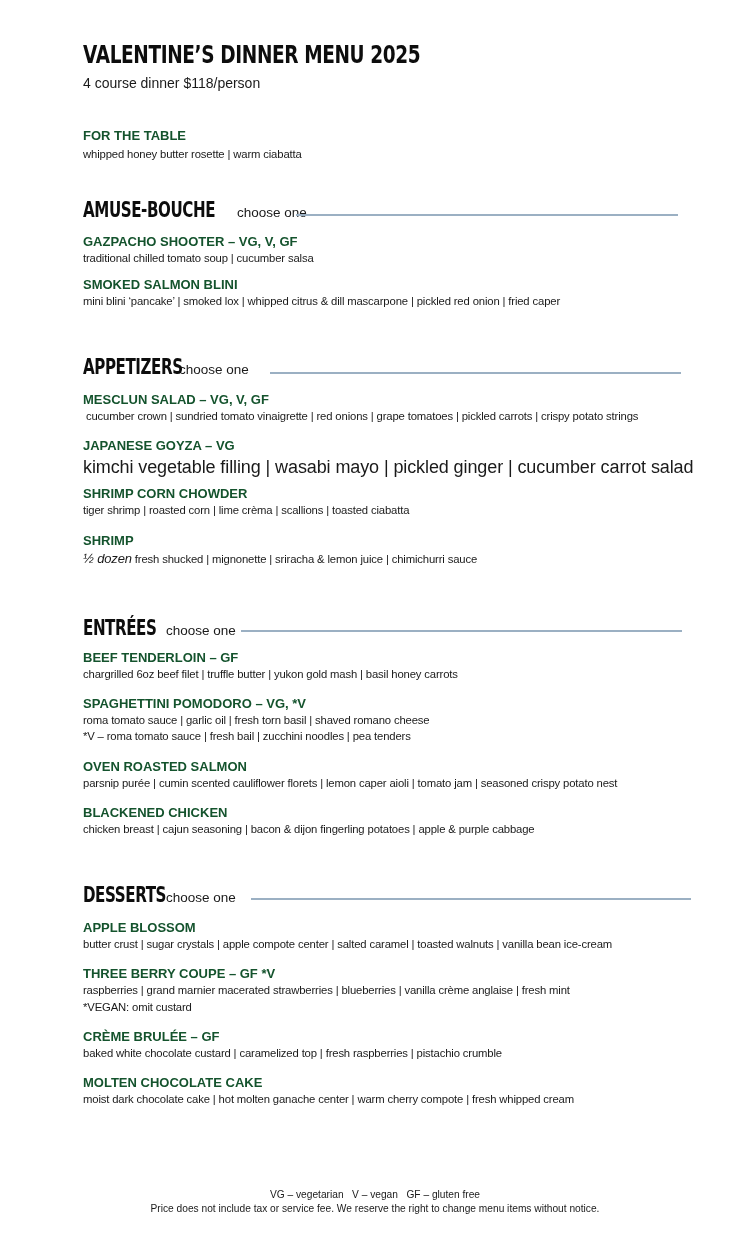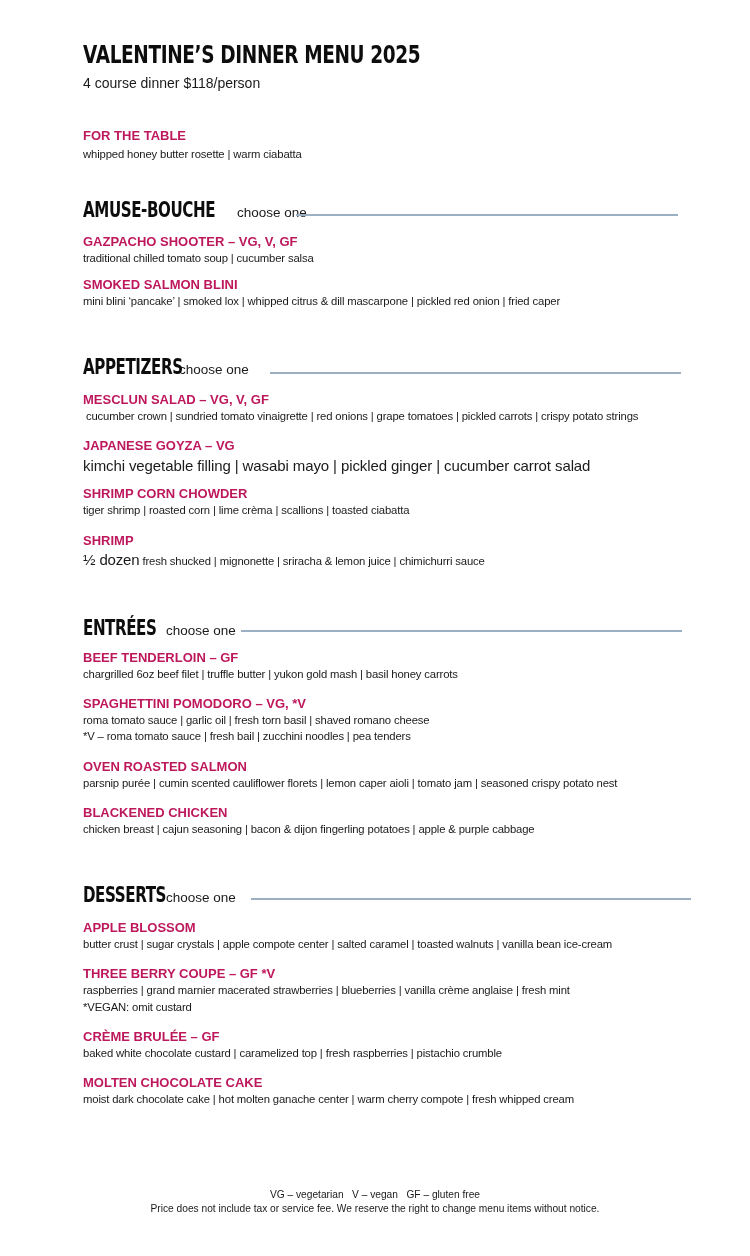--- a/index.html
+++ b/index.html
@@ -4,23 +4,23 @@
 <style>
   html, body { margin: 0; padding: 0; background: #ffffff; }
   body { width: 750px; height: 1256px; position: relative; overflow: hidden; font-family: "Liberation Sans", sans-serif; color: #111; }
   .page { position: absolute; left: 0; top: 0; width: 750px; height: 1216px; }
   .title { position: absolute; left: 83px; top: 40px; font-family: "DejaVu Sans", sans-serif; font-weight: bold; font-size: 25px; letter-spacing: -0.5px; transform: scaleX(0.74); transform-origin: left top; white-space: nowrap; color: #0d0d0d; }
   .subtitle { position: absolute; left: 83px; top: 75px; font-size: 14px; color: #1a1a1a; white-space: nowrap; }
   .sec-head { position: absolute; left: 83px; height: 26px; display: flex; align-items: flex-end; width: 620px; }
   .sec-name { font-family: "DejaVu Sans", sans-serif; font-weight: bold; font-size: 21px; letter-spacing: -0.6px; transform: scaleX(0.72); transform-origin: left bottom; white-space: nowrap; display: inline-block; line-height: 24px; color: #0d0d0d; }
   .sec-choose { font-size: 13.5px; color: #1a1a1a; white-space: nowrap; line-height: 18px; }
   .sec-line { position: absolute; height: 2px; background: #9bb0c3; }
-  .item-name { position: absolute; left: 83px; font-weight: bold; font-size: 13px; color: #be185d; white-space: nowrap; }
+  .item-name { position: absolute; left: 83px; font-weight: bold; font-size: 13px; color: #14532d; white-space: nowrap; }
   .item-desc { position: absolute; left: 83px; font-size: 11.3px; color: #1a1a1a; white-space: nowrap; letter-spacing: -0.15px; }
-  .item-desc.lg { font-size: 15px; letter-spacing: -0.1px; }
+  .item-desc.lg { font-size: 18px; letter-spacing: -0.1px; }
   .footer { position: absolute; left: 0; width: 750px; text-align: center; font-size: 10.2px; color: #1a1a1a; white-space: nowrap; }
 </style>
 </head>
 <body>
 
 <div class="page">
 
   <div class="title">VALENTINE’S DINNER MENU 2025</div>
   <div class="subtitle">4 course dinner $118/person</div>
 
@@ -44,21 +44,21 @@
   </div>
   <div class="sec-line" style="left:270px; width:411px; top:372px;"></div>
 
   <div class="item-name" style="top:392px;">MESCLUN SALAD – VG, V, GF</div>
   <div class="item-desc" style="top:410px; white-space:pre;"> cucumber crown | sundried tomato vinaigrette | red onions | grape tomatoes | pickled carrots | crispy potato strings</div>
   <div class="item-name" style="top:438px;">JAPANESE GOYZA – VG</div>
   <div class="item-desc lg" style="top:457px;">kimchi vegetable filling | wasabi mayo | pickled ginger | cucumber carrot salad</div>
   <div class="item-name" style="top:486px;">SHRIMP CORN CHOWDER</div>
   <div class="item-desc" style="top:504px;">tiger shrimp | roasted corn | lime crèma | scallions | toasted ciabatta</div>
   <div class="item-name" style="top:533px;">SHRIMP</div>
-  <div class="item-desc" style="top:551px; white-space:pre;"><span style="font-size:15px;">½ dozen</span><span> fresh shucked | mignonette | sriracha &amp; lemon juice | chimichurri sauce</span></div>
+  <div class="item-desc" style="top:551px; white-space:pre;"><span style="font-size:13px;font-style:italic;">½ dozen</span><span> fresh shucked | mignonette | sriracha &amp; lemon juice | chimichurri sauce</span></div>
 
   <div class="sec-head" style="top:614px;gap:12px;">
     <span class="sec-name" style="width:71px;">ENTRÉES</span>
     <span class="sec-choose">choose one</span>
   </div>
   <div class="sec-line" style="left:241px; width:441px; top:630px;"></div>
 
   <div class="item-name" style="top:650px;">BEEF TENDERLOIN – GF</div>
   <div class="item-desc" style="top:668px;">chargrilled 6oz beef filet | truffle butter | yukon gold mash | basil honey carrots</div>
   <div class="item-name" style="top:696px;">SPAGHETTINI POMODORO – VG, *V</div>

